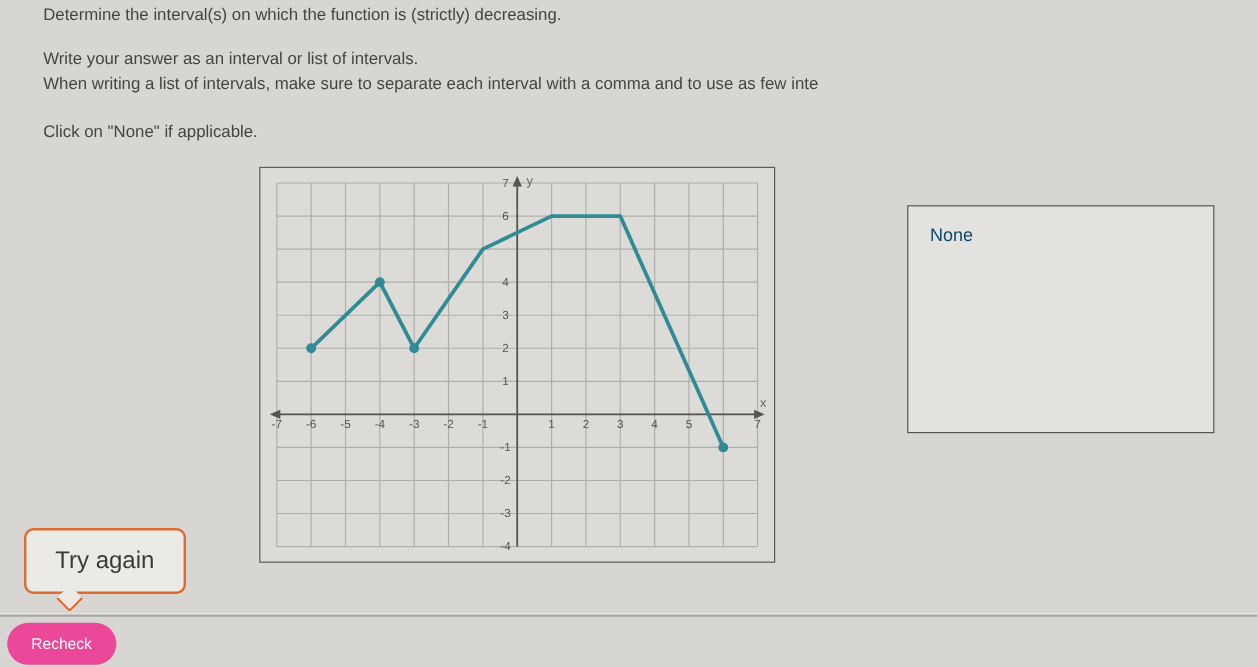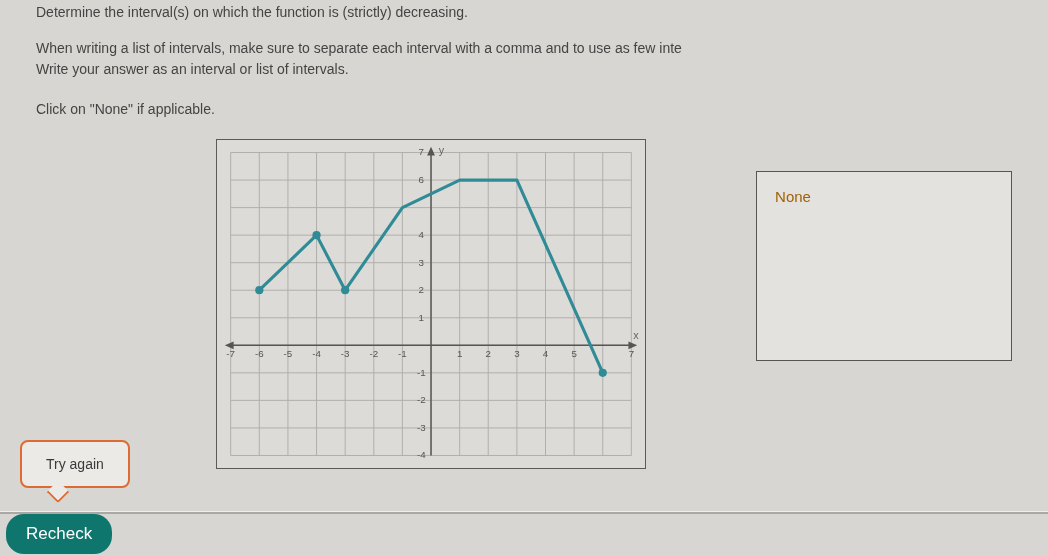--- a/index.html
+++ b/index.html
@@ -46,33 +46,33 @@
 
   
   .none-box {
     border: 1.5px solid #555;
     background: #e3e2df;
     width: 260px;
     height: 190px;
     margin-top: 32px;
     padding: 16px 18px;
     font-size: 15px;
-    color:#a16207;
+    color:#0c4a6e;
   }
 
   
   .try-again {
     position: absolute;
     left: 20px;
     top: 440px;
     background: #eceae7;
     border: 2px solid #de6b33;
     border-radius: 8px;
     padding: 14px 24px;
-    font-size: 14px;
+    font-size: 20px;
     color: #3a3a3a;
   }
   .try-again::after {
     content: "";
     position: absolute;
     left: 28px;
     bottom: -14px;
     width: 14px; height: 14px;
     background: #eceae7;
     border-left: 2px solid #de6b33;
@@ -85,39 +85,39 @@
     position:absolute;
     left:0; right:0; top:512px;
     height:2px; background:#a9a8a4;
     box-shadow: 0 -1px 0 #efeeea;
   }
 
   .recheck {
     position: absolute;
     left: 6px;
     bottom: 2px;
-    background: #0f766e;
+    background: #ec4899;
     color: #fff;
-    font-size: 17px;
+    font-size: 13px;
     padding: 10px 20px;
     border: none;
     border-top-left-radius: 18px;
     border-top-right-radius: 18px;
     border-bottom-left-radius: 18px;
     border-bottom-right-radius: 18px;
   }
 </style>
 </head>
 <body>
 
 <div class="content">
   <div class="line lead">Determine the interval(s) on which the function is (strictly) decreasing.</div>
   <div class="spacer-sm"></div>
+  <div class="line">Write your answer as an interval or list of intervals.</div>
   <div class="line">When writing a list of intervals, make sure to separate each interval with a comma and to use as few inte</div>
-  <div class="line">Write your answer as an interval or list of intervals.</div>
   <div class="spacer-md"></div>
   <div class="line">Click on "None" if applicable.</div>
 
   <div class="mid-row">
     <div class="chart-panel">
       <svg class="chart-svg" viewBox="0 0 438 330">
         <g class="grid">
             <line x1="14" x2="14" y1="10" y2="320"></line>
             <line x1="43.285714285714285" x2="43.285714285714285" y1="10" y2="320"></line>
             <line x1="72.57142857142857" x2="72.57142857142857" y1="10" y2="320"></line>

